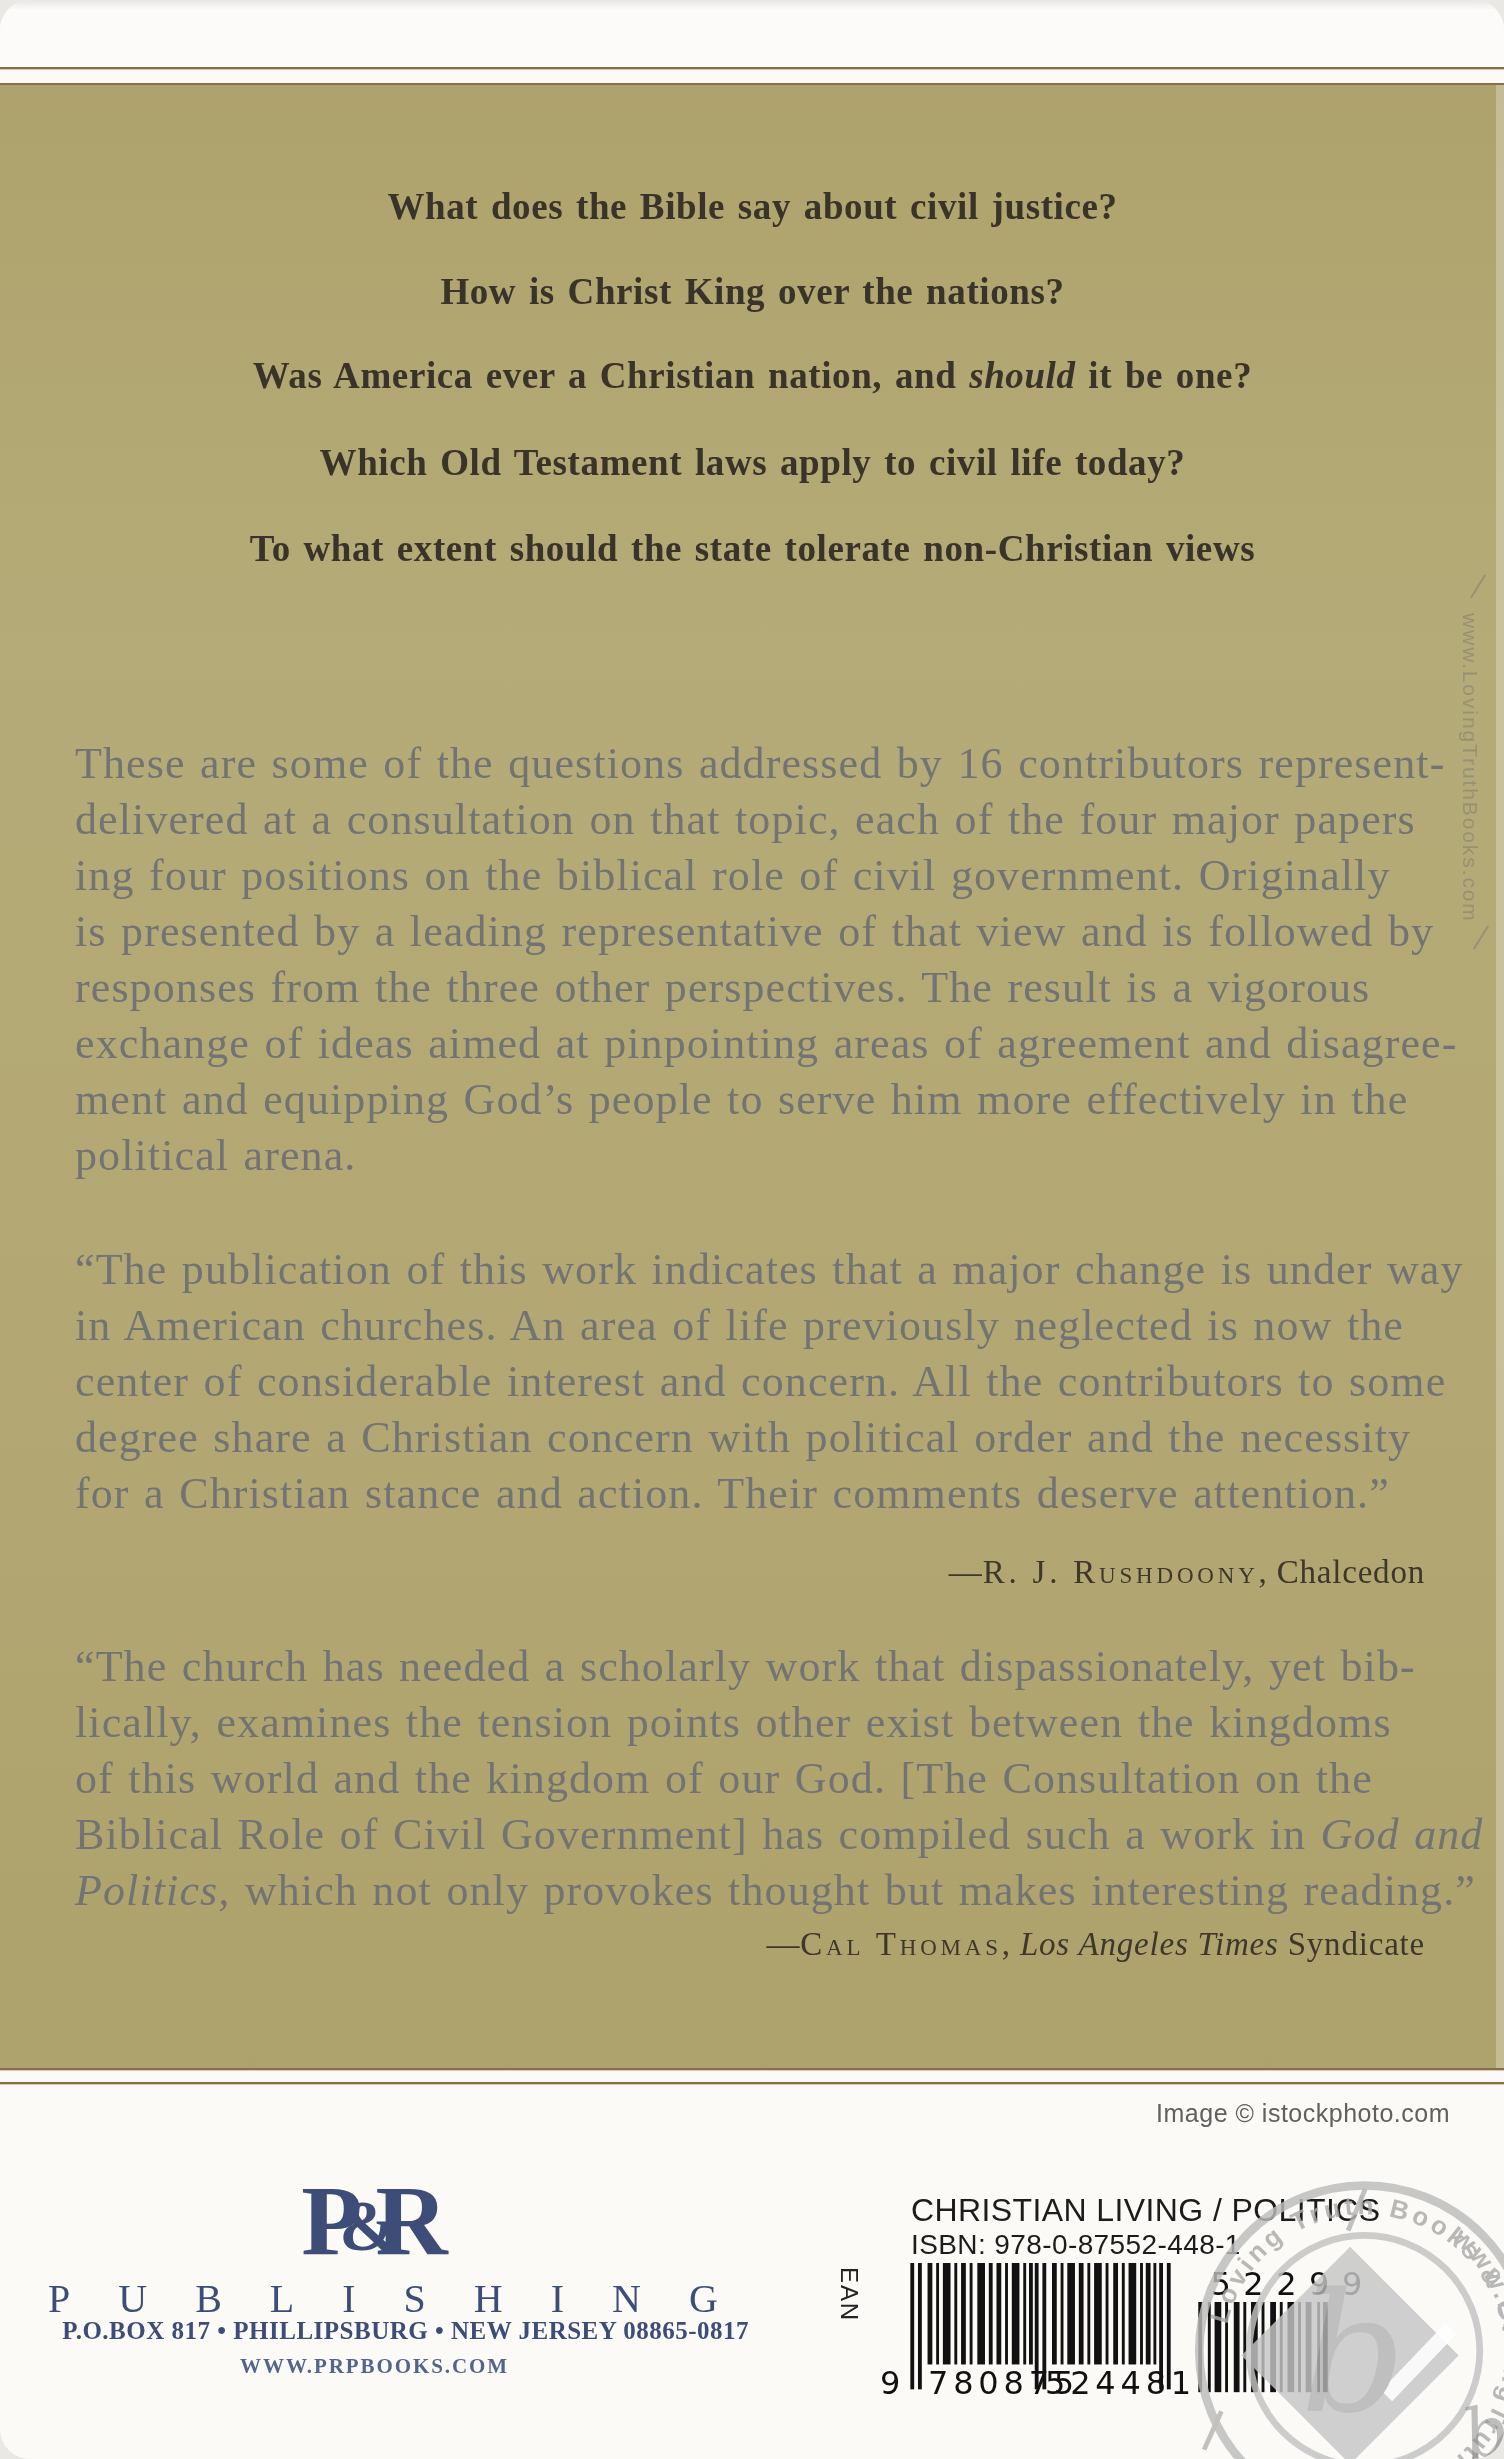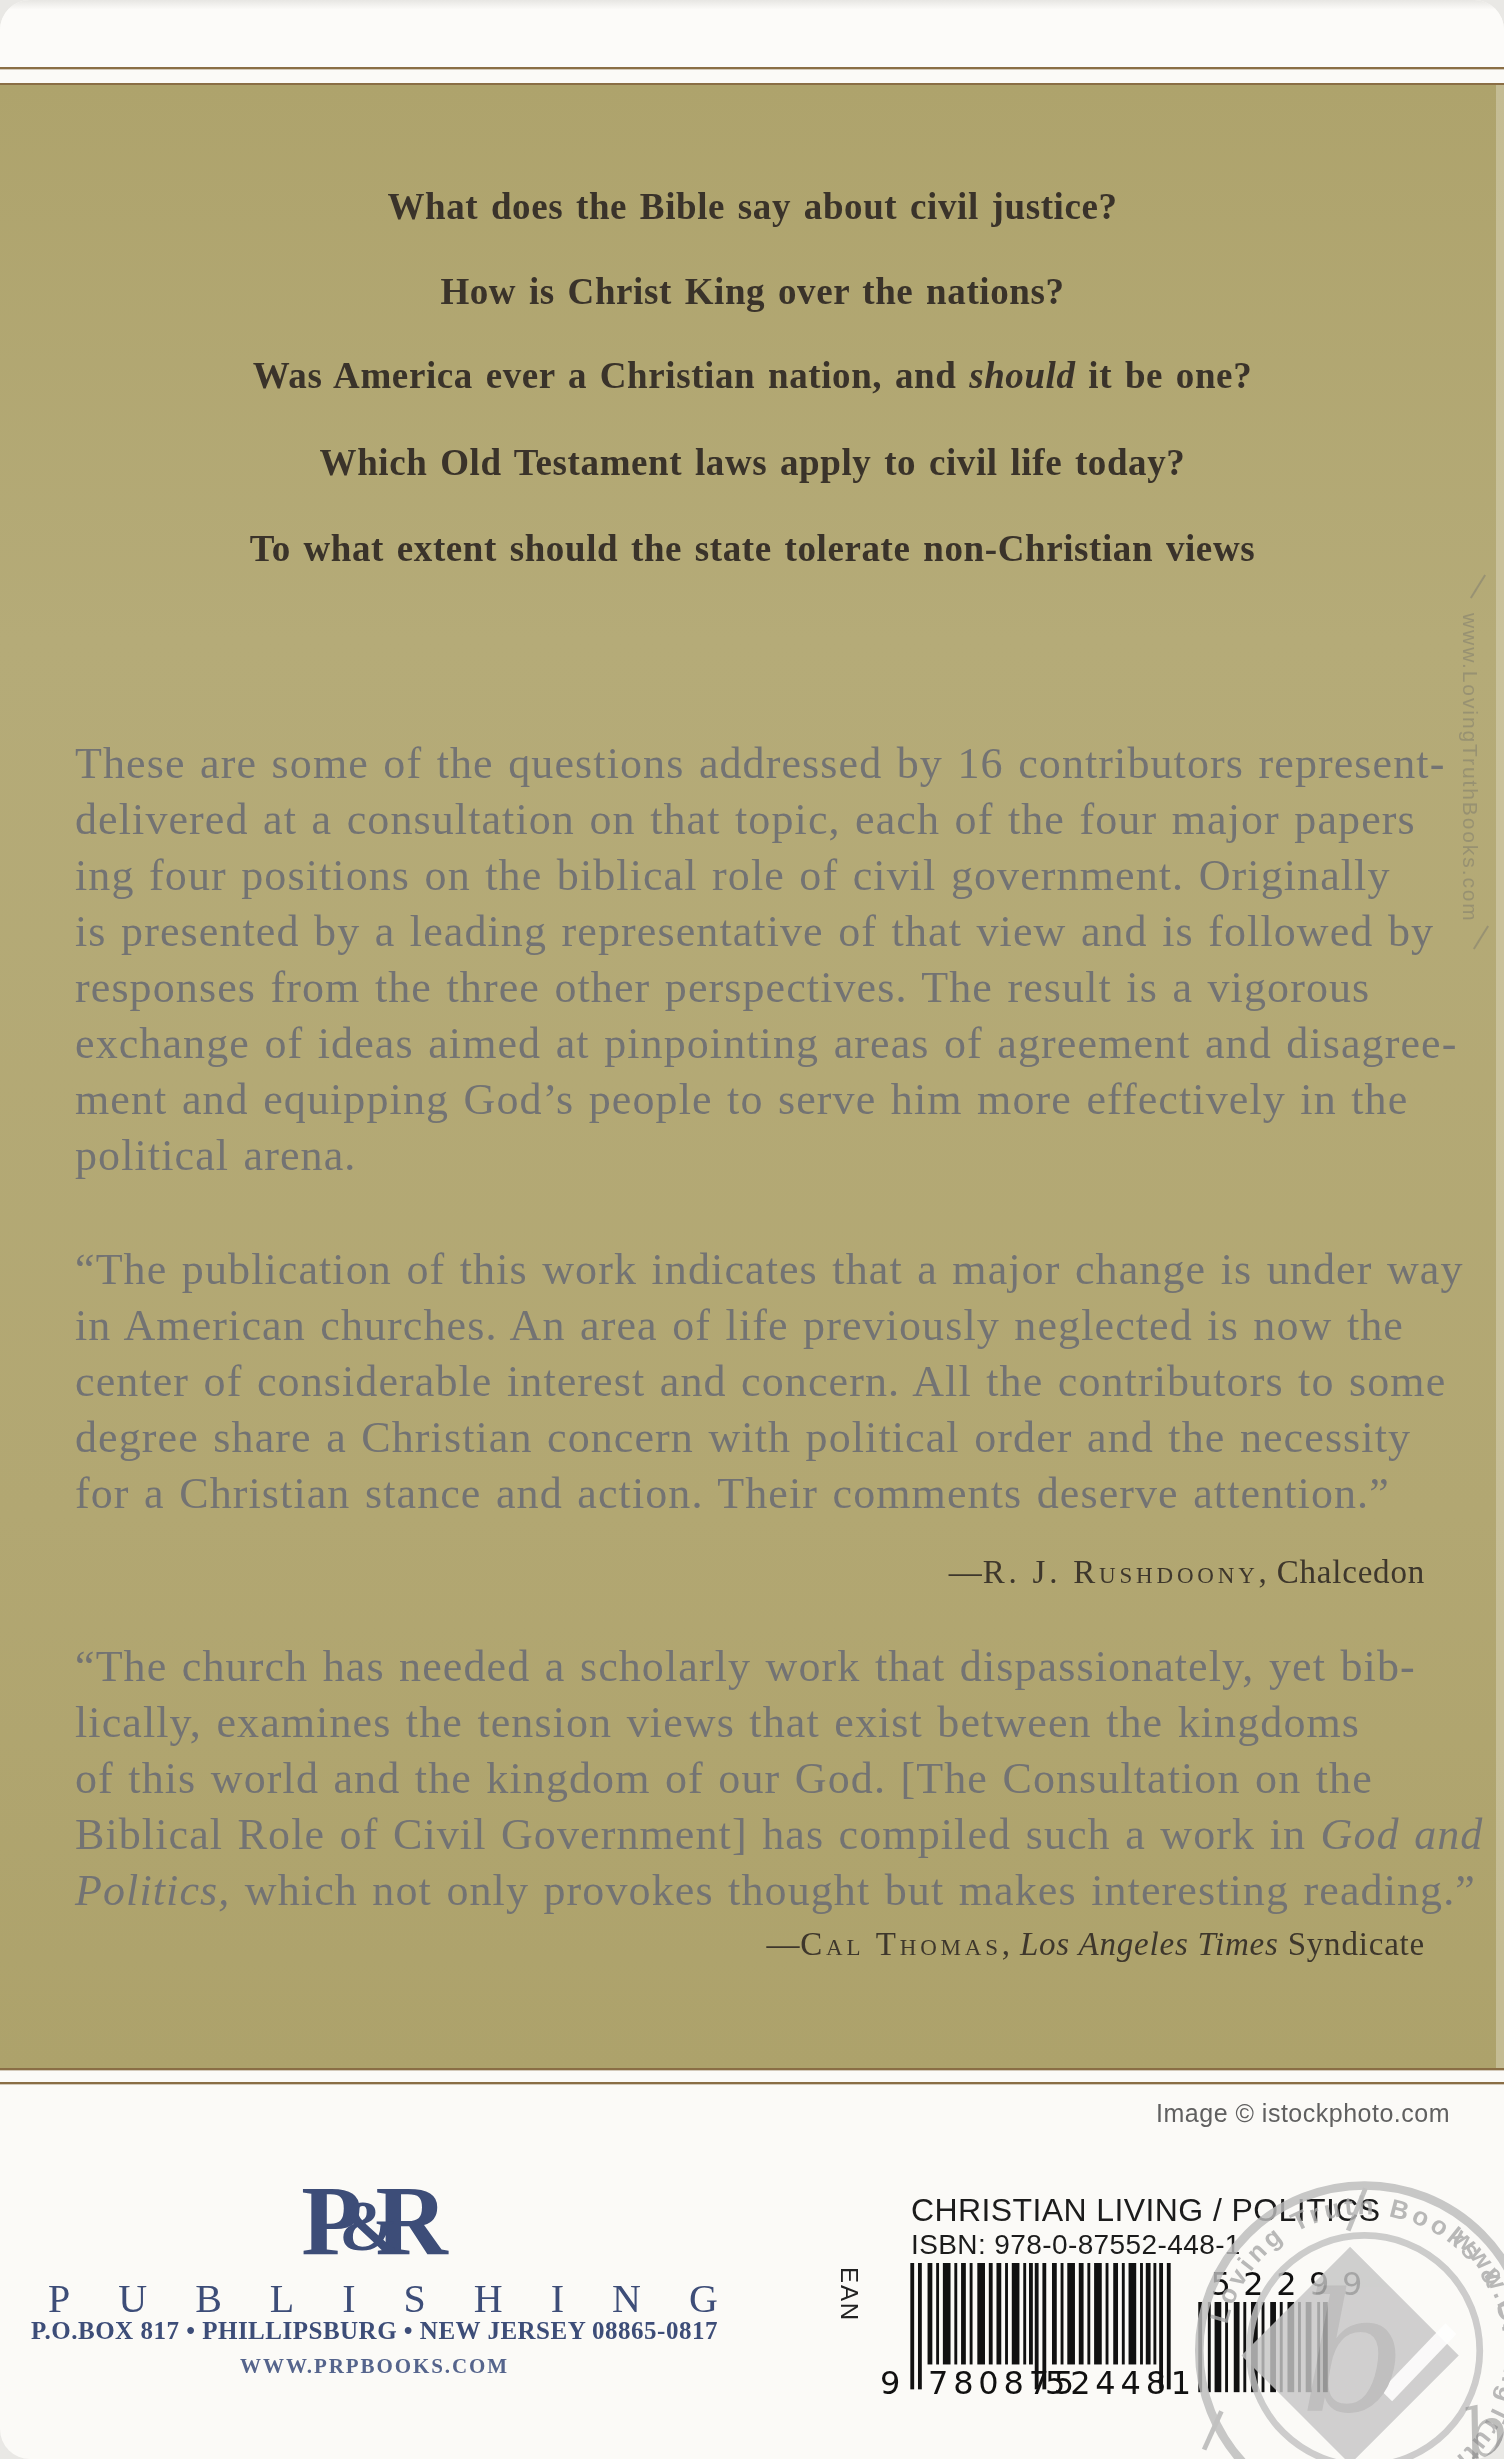--- a/index.html
+++ b/index.html
@@ -30,21 +30,21 @@
   .sc{font-variant:small-caps;letter-spacing:3.8px;}
 
   .credit{position:absolute;right:54px;top:2099px;font-family:"Liberation Sans",sans-serif;
           font-size:25px;color:#606060;letter-spacing:0.5px;}
   .pr-monogram{position:absolute;left:0;top:2173px;width:749px;text-align:center;line-height:96px;}
   .pr-p,.pr-r{font-family:"Liberation Serif",serif;font-weight:bold;font-size:100px;color:#3d4d78;}
   .pr-amp{font-family:"Liberation Serif",serif;font-weight:bold;font-size:71px;color:#3d4d78;
           position:relative;top:-3.8px;margin:0 -23px;z-index:1;}
   .pub-name{position:absolute;left:0;top:2275px;width:761px;text-align:center;
             font-size:40px;letter-spacing:48px;text-indent:48px;color:#3d4d78;}
-  .pub-addr{position:absolute;left:0;top:2317px;width:749px;text-align:center;
+  .pub-addr{position:absolute;left:0;top:2317px;width:749px;text-align:right;
             font-weight:bold;font-size:25px;letter-spacing:0.5px;color:#3d4d78;}
   .pub-web{position:absolute;left:0;top:2354px;width:749px;text-align:center;
            font-weight:bold;font-size:21px;letter-spacing:1.9px;color:#55648c;}
 
   .cat{position:absolute;left:911px;top:2192px;font-family:"Liberation Sans",sans-serif;
        font-size:32px;color:#1c1c1c;letter-spacing:0.4px;}
   .isbn{position:absolute;left:911px;top:2229px;font-family:"Liberation Sans",sans-serif;
         font-size:28px;color:#1c1c1c;letter-spacing:0.4px;}
   .ean{position:absolute;left:863px;top:2267px;font-family:"Liberation Sans",sans-serif;
        font-size:24px;color:#222;letter-spacing:1.9px;transform-origin:left top;transform:rotate(90deg);}
@@ -100,21 +100,21 @@
     <span class="tl">“The publication of this work indicates that a major change is under way</span>
     <span class="tl">in American churches. An area of life previously neglected is now the</span>
     <span class="tl">center of considerable interest and concern. All the contributors to some</span>
     <span class="tl">degree share a Christian concern with political order and the necessity</span>
     <span class="tl">for a Christian stance and action. Their comments deserve attention.”</span>
   </div>
   <div class="attr attr1"><span>—</span><span class="sc">R. J. Rushdoony</span><span>, Chalcedon</span></div>
 
   <div class="tblock quote2-block">
     <span class="tl">“The church has needed a scholarly work that dispassionately, yet bib-</span>
-    <span class="tl">lically, examines the tension views that exist between the kingdoms</span>
+    <span class="tl">lically, examines the tension points other exist between the kingdoms</span>
     <span class="tl">of this world and the kingdom of our God. [The Consultation on the</span>
     <span class="tl"><span>Biblical Role of Civil Government] has compiled such a work in </span><span class="it">God and</span></span>
     <span class="tl"><span class="it">Politics,</span><span> which not only provokes thought but makes interesting reading.”</span></span>
   </div>
   <div class="attr attr2"><span>—</span><span class="sc">Cal Thomas</span><span>, </span><span class="it">Los Angeles Times</span><span> Syndicate</span></div>
 
   <div class="rule rule-b1"></div>
   <div class="rule rule-b2"></div>
 
   <div class="credit">Image © istockphoto.com</div>

